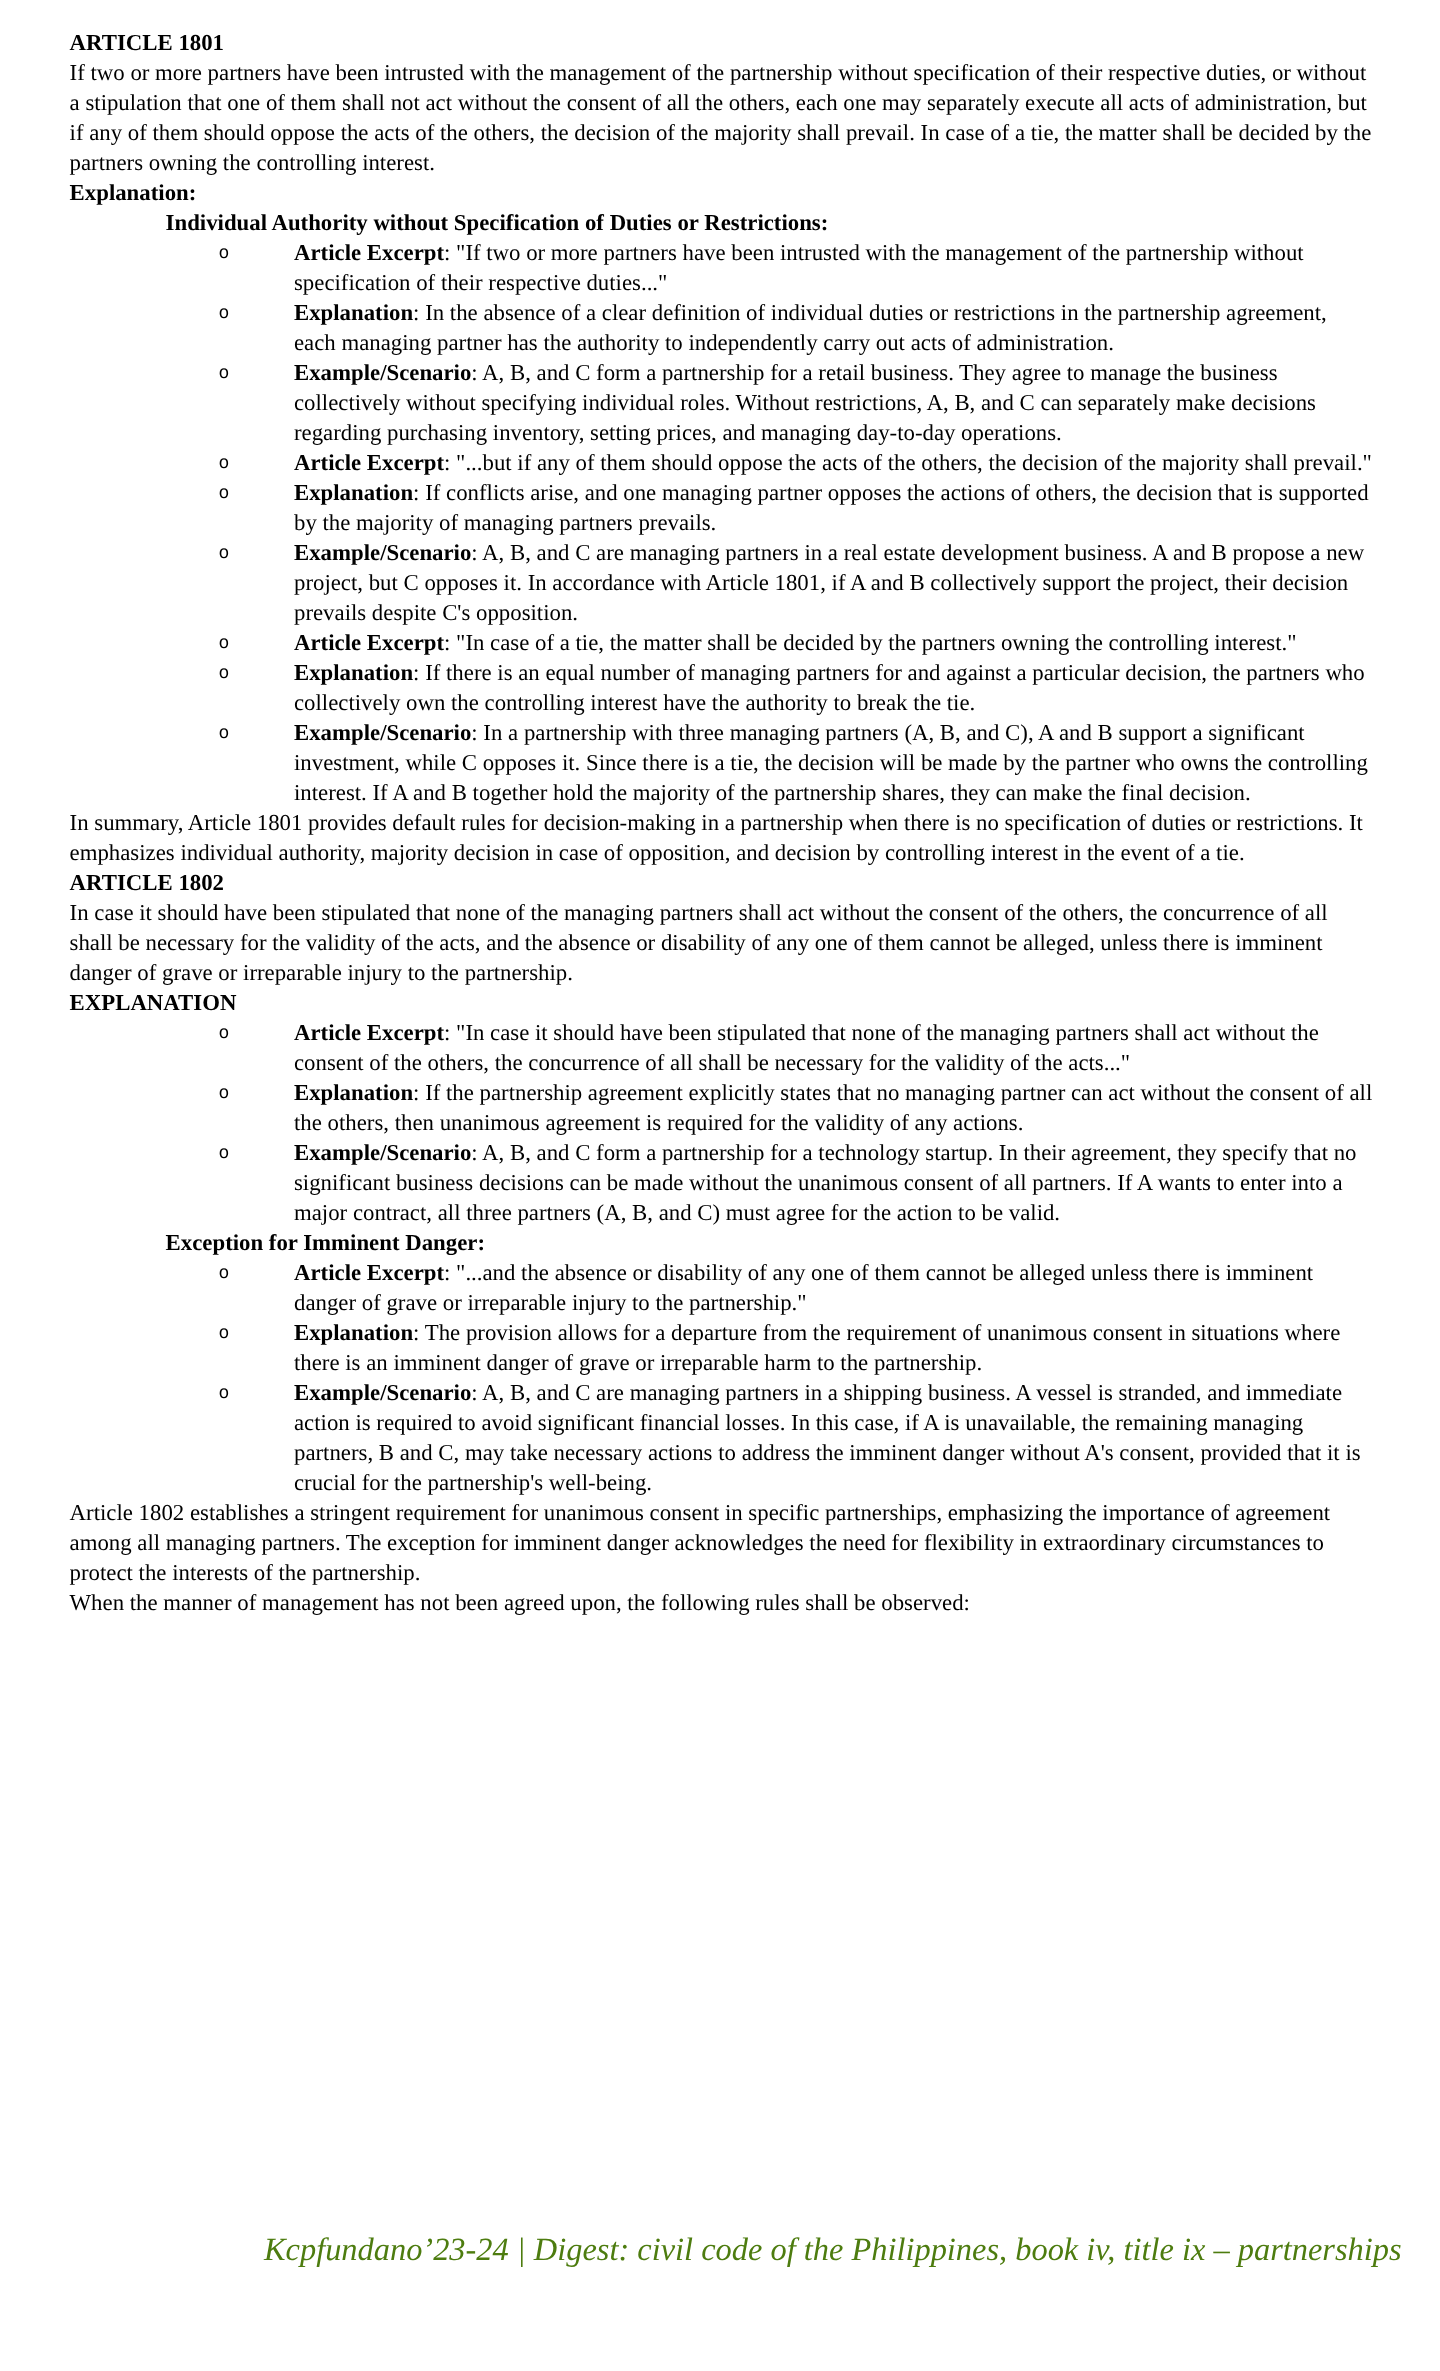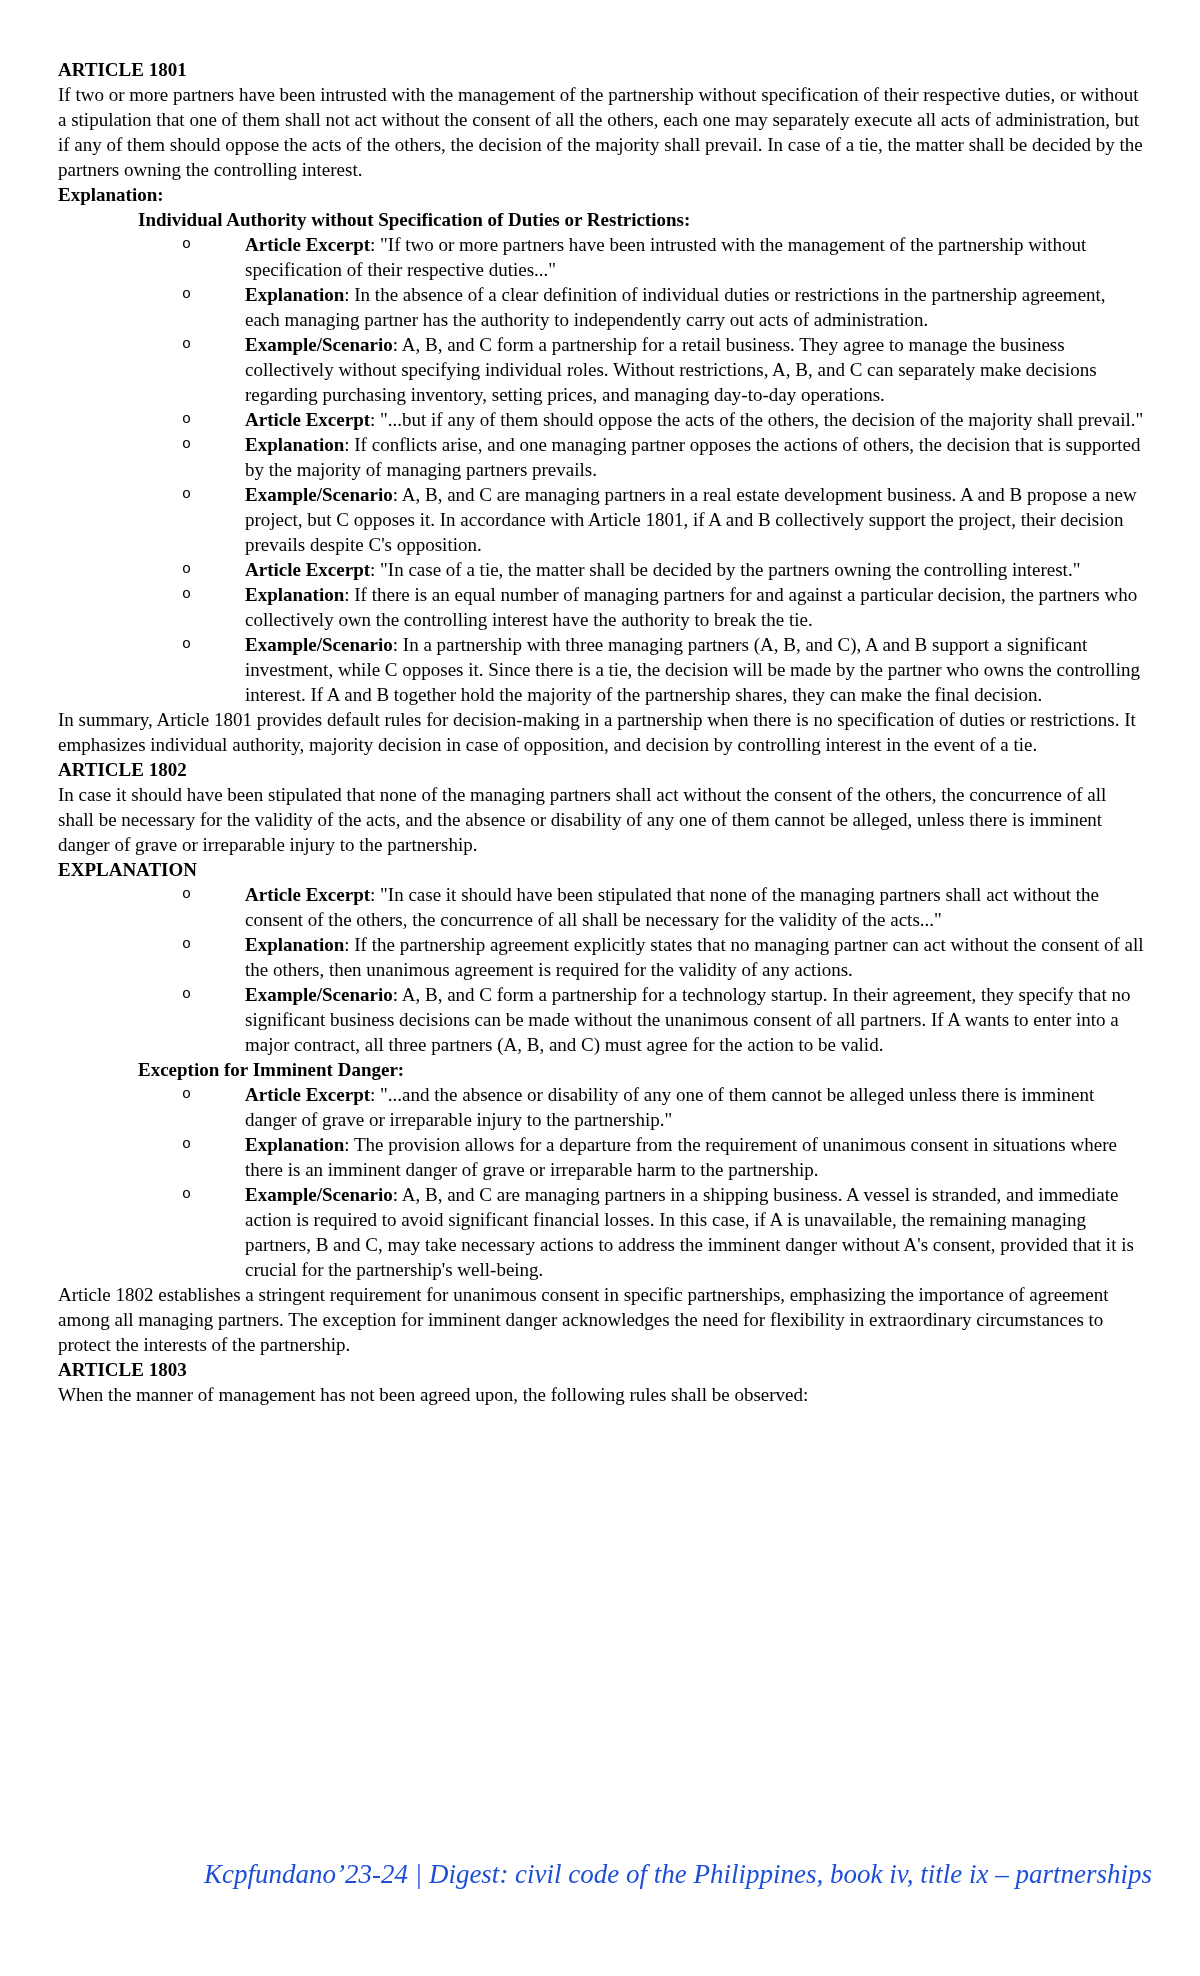--- a/index.html
+++ b/index.html
@@ -10,21 +10,21 @@
     position: relative;
     font-family: "Liberation Serif", "DejaVu Serif", serif;
     font-size: 19px;
     line-height: 25px;
     color: #000000;
     overflow: hidden;
   }
   .page {
     position: absolute;
     inset: 0;
-    padding: 57px 55px 0 58px;
+    padding: 24px 55px 0 58px;
   }
   .h { font-weight: bold; }
   .block { }
   .gtitle {
     font-weight: bold;
     margin-left: 80px;
   }
   .bullet {
     display: flex;
     margin-left: 124px;
@@ -33,26 +33,26 @@
     flex: 0 0 63px;
     font-family: "Liberation Mono", "DejaVu Sans Mono", monospace;
     font-size: 15px;
     line-height: 25px;
   }
   .btxt { flex: 1 1 auto; }
   .blabel { font-weight: bold; }
   .footer {
     position: absolute;
     top: 1858px;
-    right: 48px;
+    right: 32px;
     font-family: "Liberation Serif", "DejaVu Serif", serif;
     font-style: italic;
     font-size: 27px;
     line-height: 32px;
-    color: #1d4ed8;
+    color: #4d7c0f;
     white-space: nowrap;
   }
 </style>
 </head>
 <body>
 
 <div class="page">
 
   <section>
     <div class="h">ARTICLE 1801</div>
@@ -141,19 +141,18 @@
         <span class="marker">o</span>
         <span class="btxt"><b class="blabel">Example/Scenario</b><span>: A, B, and C are managing partners in a shipping business. A vessel is stranded, and immediate action is required to avoid significant financial losses. In this case, if A is unavailable, the remaining managing partners, B and C, may take necessary actions to address the imminent danger without A's consent, provided that it is crucial for the partnership's well-being.</span></span>
       </div>
 
     </div>
 
     <p class="block">Article 1802 establishes a stringent requirement for unanimous consent in specific partnerships, emphasizing the importance of agreement among all managing partners. The exception for imminent danger acknowledges the need for flexibility in extraordinary circumstances to protect the interests of the partnership.</p>
   </section>
 
   <section class="block">
-    <div class="h">ARTICLE 1803</div>
     <p>When the manner of management has not been agreed upon, the following rules shall be observed:</p>
   </section>
 
   <div class="footer">Kcpfundano’23-24 | Digest: civil code of the Philippines, book iv, title ix – partnerships</div>
 
 </div>
 
 </body></html>

